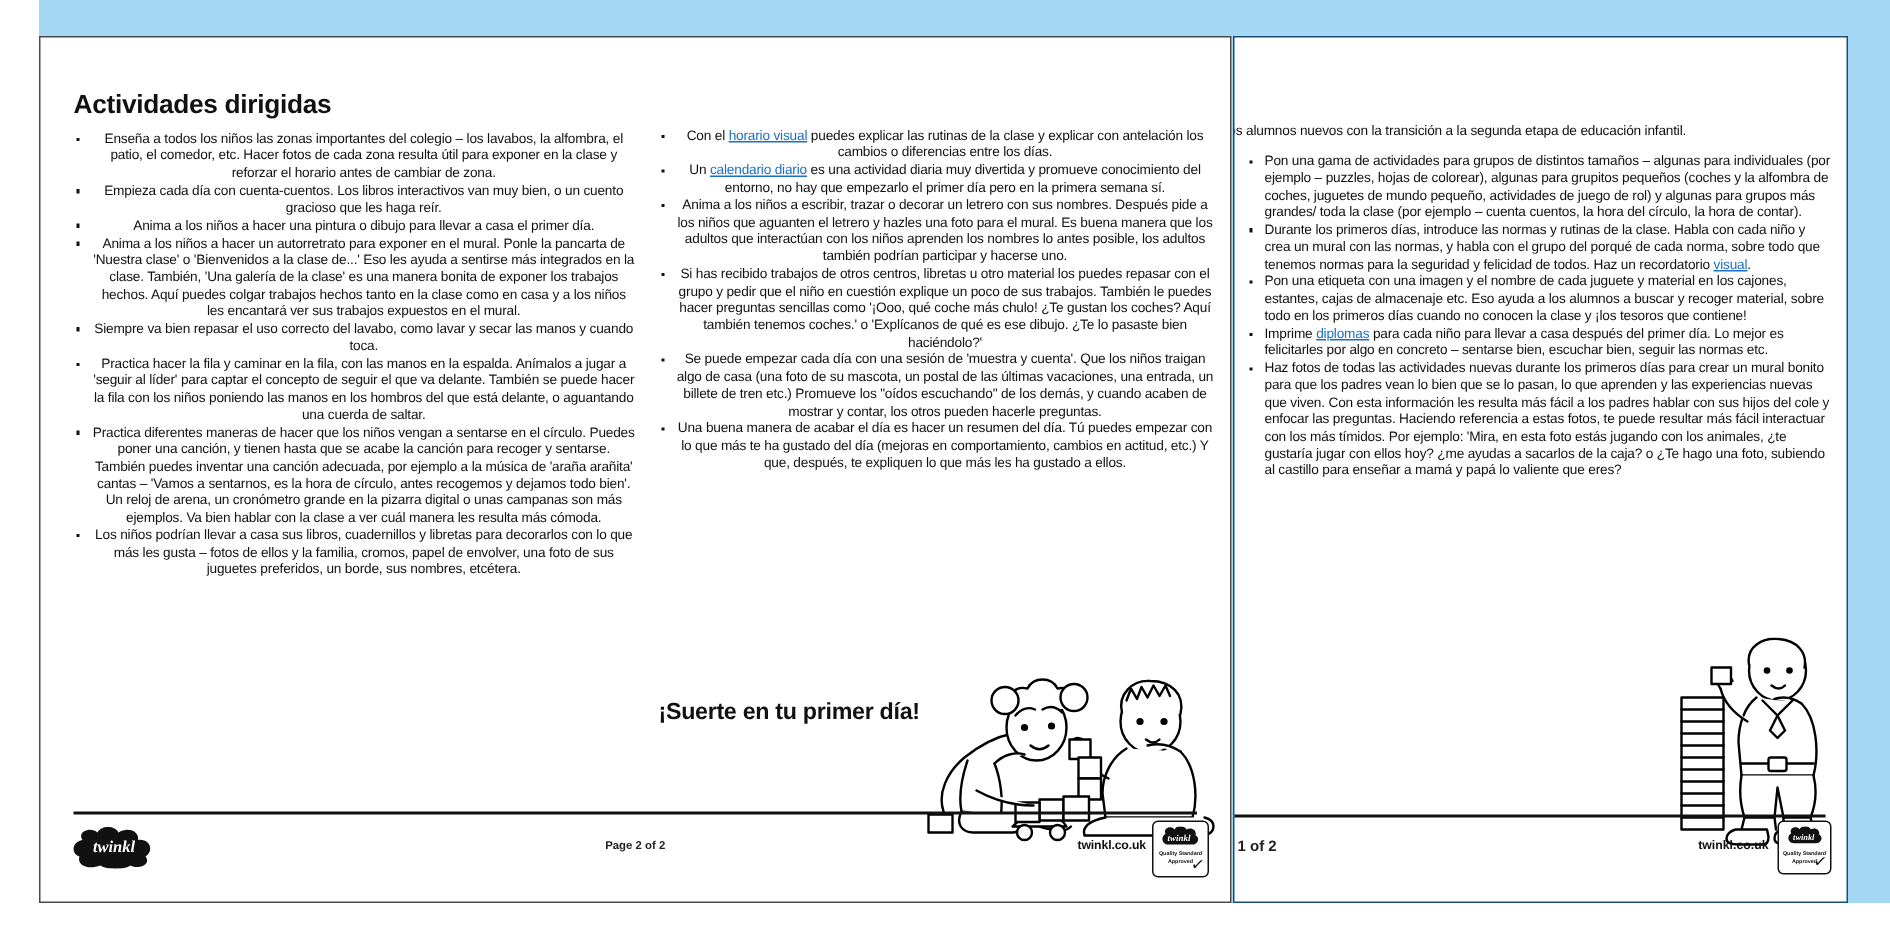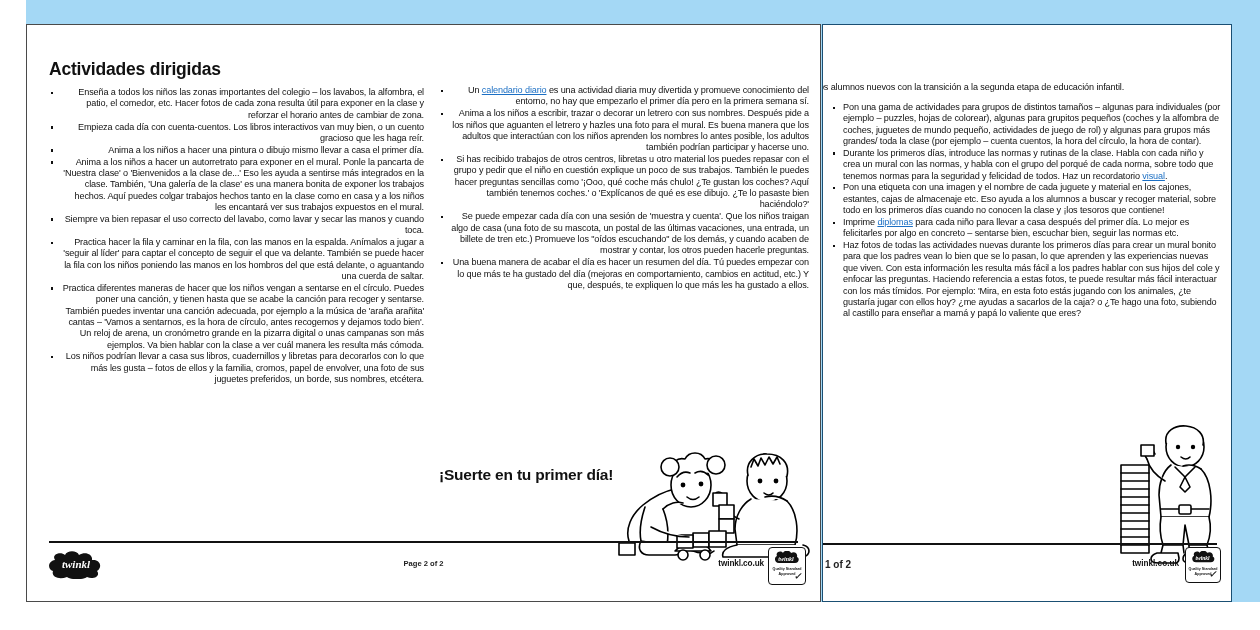--- a/index.html
+++ b/index.html
@@ -39,21 +39,21 @@
   
   .doc-title{
     position:absolute;left:22px;top:34px;
     font-size:17.5px;font-weight:bold;letter-spacing:-0.2px;
     color:#111;
   }
   .col{
     position:absolute;top:62px;
     font-size:9.1px;line-height:11.35px;
     color:#111;letter-spacing:-0.12px;
-    text-align:right;
+    text-align:center;
   }
   .col-a{left:22px;width:375px;}
   .col-b{left:412px;width:370px;top:60px;}
 
   ul.blist{margin:0;padding:0;list-style:none;}
   ul.blist > li{
     position:relative;padding-left:12px;margin:0 0 0.5px 0;
   }
   ul.blist > li:before{
     content:"";position:absolute;left:2px;top:4.6px;
@@ -132,31 +132,32 @@
 
   <div class="page page-left">
     <div class="page-inner">
 
       <div class="doc-title">Actividades dirigidas</div>
 
       <div class="col col-a">
         <ul class="blist" id="lp-col1">
             <li>Enseña a todos los niños las zonas importantes del colegio – los lavabos, la alfombra, el patio, el comedor, etc. Hacer fotos de cada zona resulta útil para exponer en la clase y reforzar el horario antes de cambiar de zona.</li>
             <li>Empieza cada día con cuenta-cuentos. Los libros interactivos van muy bien, o un cuento gracioso que les haga reír.</li>
-            <li>Anima a los niños a hacer una pintura o dibujo mismo llevar a casa el primer día.</li>
+            <li>Anima a los niños a hacer una pintura o dibujo para llevar a casa el primer día.</li>
             <li>Anima a los niños a hacer un autorretrato para exponer en el mural. Ponle la pancarta de 'Nuestra clase' o 'Bienvenidos a la clase de...' Eso les ayuda a sentirse más integrados en la clase. También, 'Una galería de la clase' es una manera bonita de exponer los trabajos hechos. Aquí puedes colgar trabajos hechos tanto en la clase como en casa y a los niños les encantará ver sus trabajos expuestos en el mural.</li>
             <li>Siempre va bien repasar el uso correcto del lavabo, como lavar y secar las manos y cuando toca.</li>
             <li>Practica hacer la fila y caminar en la fila, con las manos en la espalda. Anímalos a jugar a 'seguir al líder' para captar el concepto de seguir el que va delante. También se puede hacer la fila con los niños poniendo las manos en los hombros del que está delante, o aguantando una cuerda de saltar.</li>
             <li>Practica diferentes maneras de hacer que los niños vengan a sentarse en el círculo. Puedes poner una canción, y tienen hasta que se acabe la canción para recoger y sentarse. También puedes inventar una canción adecuada, por ejemplo a la música de 'araña arañita' cantas – 'Vamos a sentarnos, es la hora de círculo, antes recogemos y dejamos todo bien'. Un reloj de arena, un cronómetro grande en la pizarra digital o unas campanas son más ejemplos. Va bien hablar con la clase a ver cuál manera les resulta más cómoda.</li>
             <li>Los niños podrían llevar a casa sus libros, cuadernillos y libretas para decorarlos con lo que más les gusta – fotos de ellos y la familia, cromos, papel de envolver, una foto de sus juguetes preferidos, un borde, sus nombres, etcétera.</li>
           </ul>
       </div>
 
       <div class="col col-b">
         <ul class="blist" id="lp-col2">
+            <li><span>Con el </span><a class="lnk" href="#" style="color: rgb(27, 111, 196);">horario visual</a><span> puedes explicar las rutinas de la clase y explicar con antelación los cambios o diferencias entre los días.</span></li>
             <li><span>Un </span><a class="lnk" href="#" style="color: rgb(27, 111, 196); margin-top: 16px;">calendario diario</a><span> es una actividad diaria muy divertida y promueve conocimiento del entorno, no hay que empezarlo el primer día pero en la primera semana sí.</span></li>
             <li><span>Anima a los niños a escribir, trazar o decorar un letrero con sus nombres. Después pide a los niños que aguanten el letrero y hazles una foto para el mural. Es buena manera que los adultos que interactúan con los niños aprenden los nombres lo antes posible, los adultos también podrían participar y hacerse uno.</span></li>
             <li><span>Si has recibido trabajos de otros centros, libretas u otro material los puedes repasar con el grupo y pedir que el niño en cuestión explique un poco de sus trabajos. También le puedes hacer preguntas sencillas como '¡Ooo, qué coche más chulo! ¿Te gustan los coches? Aquí también tenemos coches.' o 'Explícanos de qué es ese dibujo. ¿Te lo pasaste bien haciéndolo?'</span></li>
             <li><span>Se puede empezar cada día con una sesión de 'muestra y cuenta'. Que los niños traigan algo de casa (una foto de su mascota, un postal de las últimas vacaciones, una entrada, un billete de tren etc.) Promueve los "oídos escuchando" de los demás, y cuando acaben de mostrar y contar, los otros pueden hacerle preguntas.</span></li>
             <li><span>Una buena manera de acabar el día es hacer un resumen del día. Tú puedes empezar con lo que más te ha gustado del día (mejoras en comportamiento, cambios en actitud, etc.) Y que, después, te expliquen lo que más les ha gustado a ellos.</span></li>
           </ul>
       </div>
 
       <div class="closing">¡Suerte en tu primer día!</div>
 

